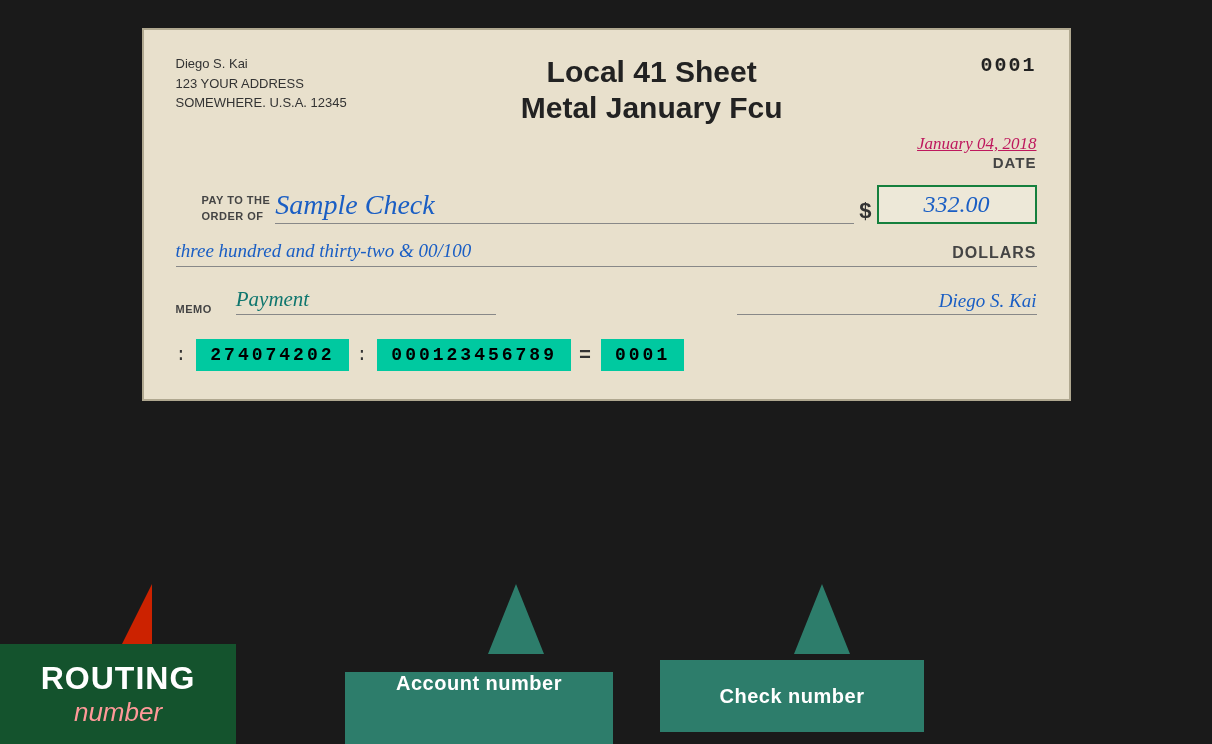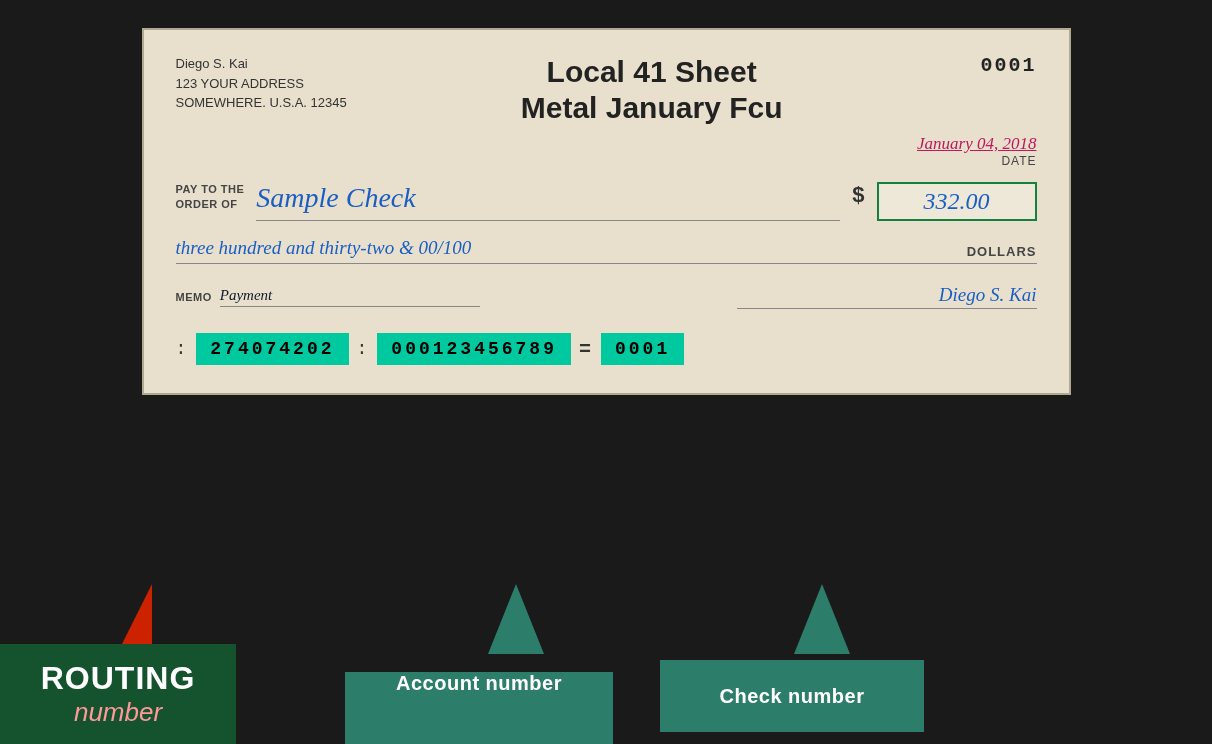--- a/index.html
+++ b/index.html
@@ -76,37 +76,39 @@
 
     .check-date-value {
       font-size: 17px;
       color: #be185d;
       font-style: italic;
       font-family: 'Georgia', serif;
       text-decoration: underline;
     }
 
     .check-date-label {
-      font-size: 12px;
+      font-size: 15px;
       color: #444;
       letter-spacing: 1px;
-      font-weight: normal;
+      font-weight: bold;
     }
 
     .date-col {
       display: flex;
       flex-direction: column;
       align-items: flex-end;
     }
 
     
     .check-payto-row {
       display: flex;
-      gap: 12px;
+      align-items: flex-end;
+      gap: 5px;
       margin-bottom: 16px;
+      margin-left: 26px;
     }
 
     .payto-label {
       font-size: 11px;
       color: #444;
       font-weight: bold;
       letter-spacing: 0.5px;
       line-height: 1.4;
       white-space: nowrap;
     }
@@ -154,50 +156,50 @@
     }
 
     .written-amount {
       font-size: 19px;
       color: #1a5ec4;
       font-style: italic;
       font-family: 'Georgia', serif;
     }
 
     .dollars-label {
-      font-size: 13px;
+      font-size: 16px;
       color: #444;
       font-weight: bold;
       letter-spacing: 1px;
     }
 
     
     .check-memo-row {
       display: flex;
-      align-items: center;
+      align-items: flex-end;
       margin-bottom: 24px;
-      gap: 8px;
+      gap: 24px;
     }
 
     .memo-label {
       font-size: 11px;
       color: #444;
       font-weight: bold;
       letter-spacing: 0.5px;
     }
 
     .memo-line {
       width: 260px;
       border-bottom: 1px solid #888;
       padding-bottom: 2px;
     }
 
     .memo-value {
-      font-size: 15px;
-      color: #0f172a;
+      font-size: 21px;
+      color: #0f766e;
       font-style: italic;
       font-family: 'Georgia', serif;
     }
 
     .signature-area {
       flex: 1;
       display: flex;
       justify-content: flex-end;
     }
 

